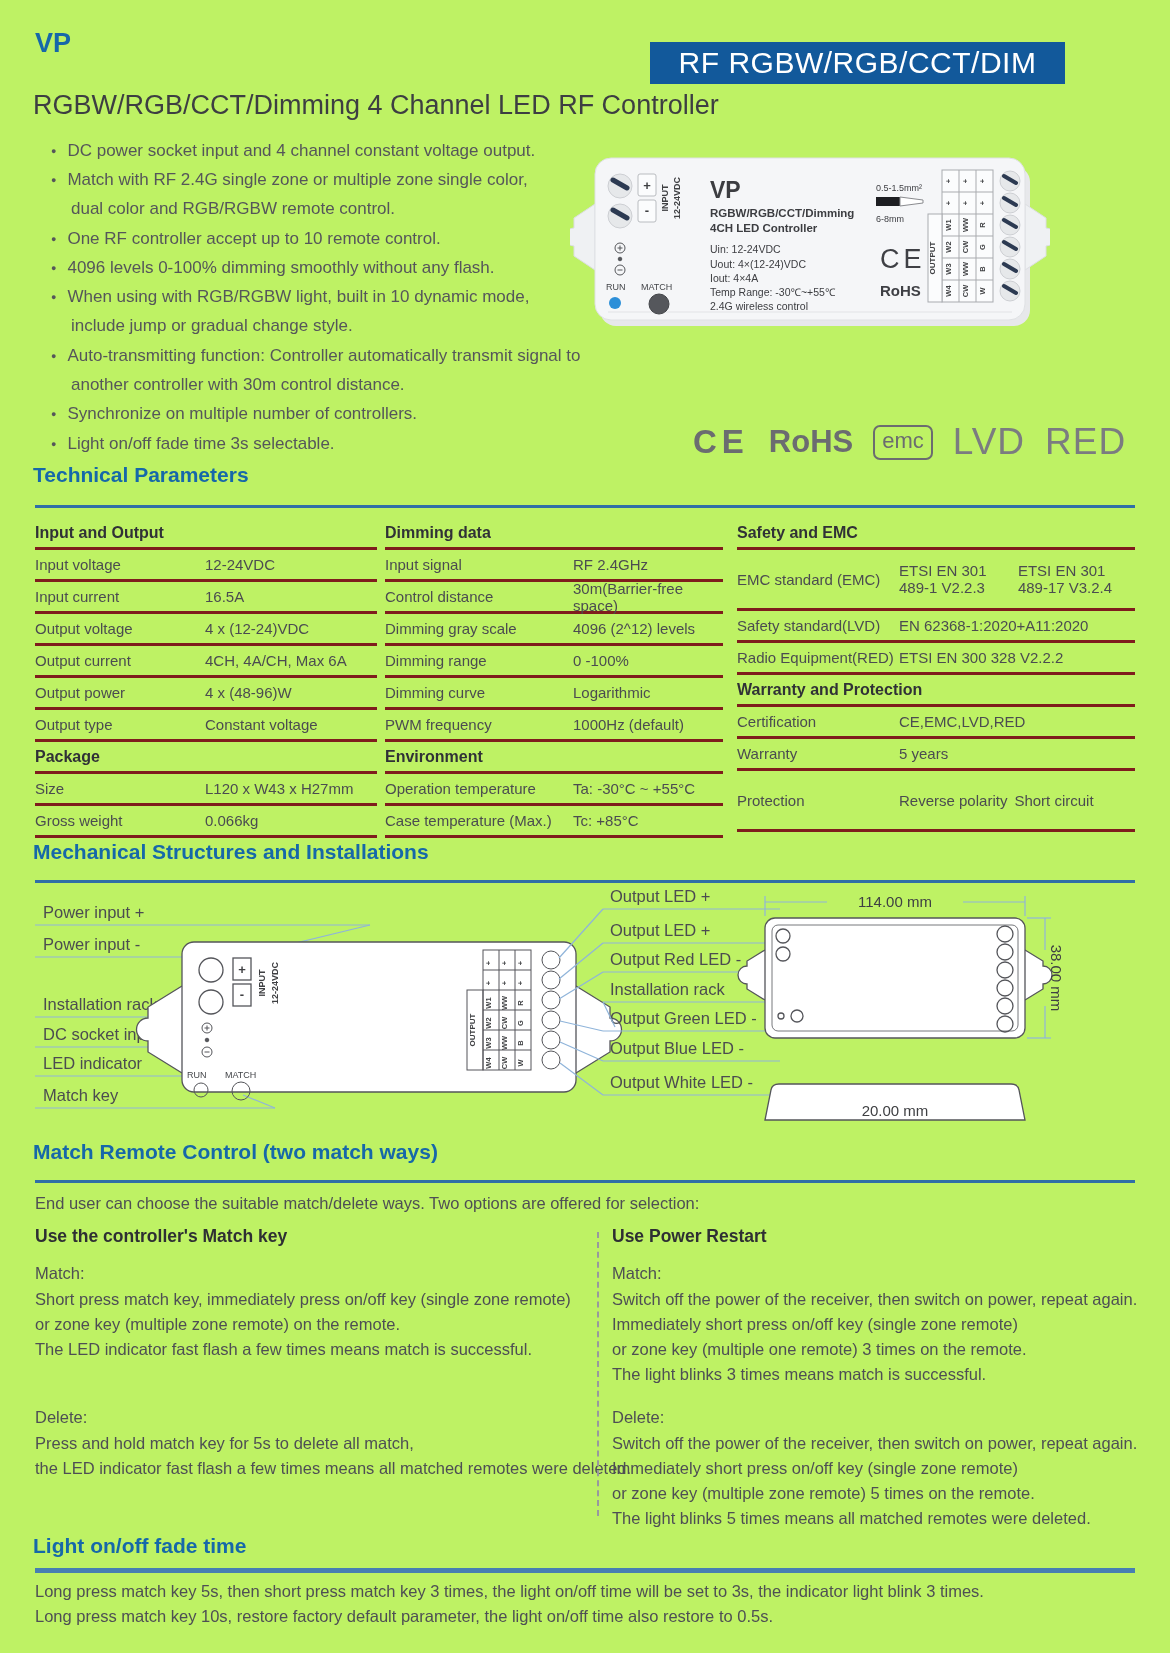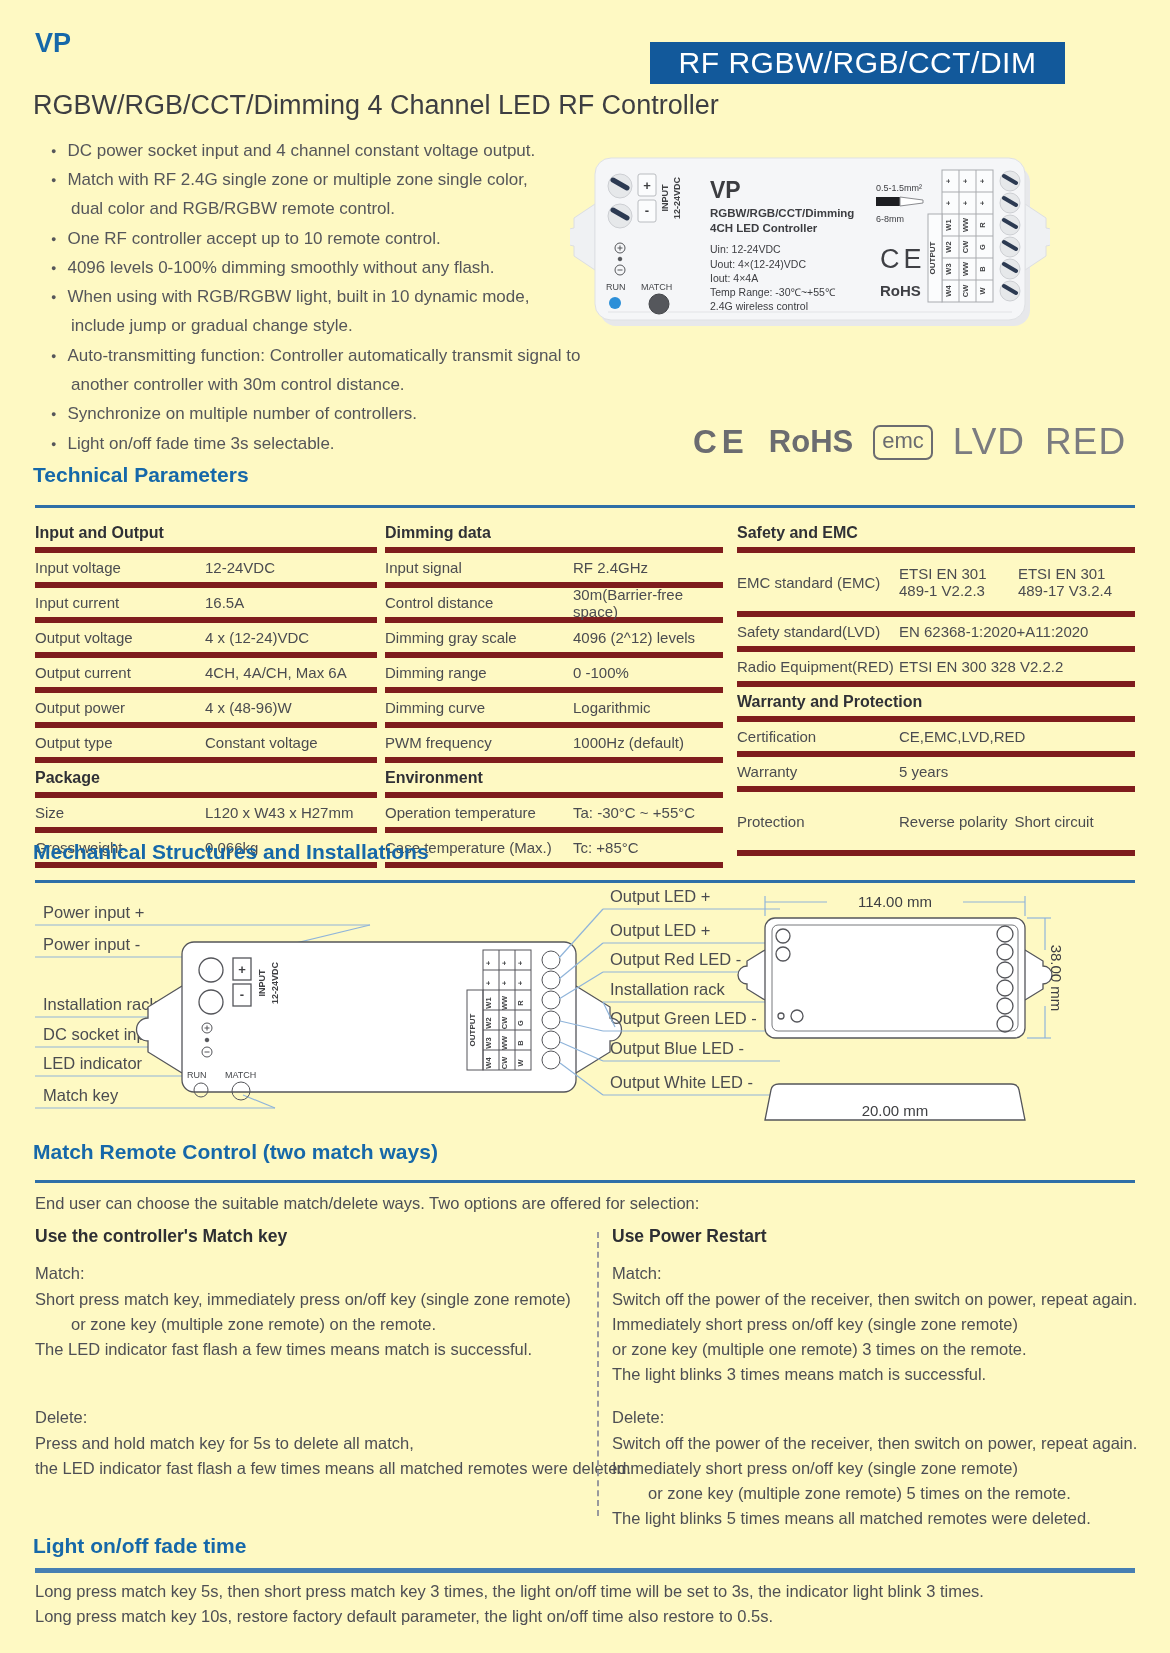--- a/index.html
+++ b/index.html
@@ -1,16 +1,16 @@
 <!DOCTYPE html>
 <html><head>
 <meta charset="utf-8">
 <style>
   html,body{margin:0;padding:0;background:#fff;}
-  #page{position:relative;width:1170px;height:1653px;background:#fef9c3;
+  #page{position:relative;width:1170px;height:1653px;background:#bef264;
         font-family:"Liberation Sans",sans-serif;overflow:hidden;color:#4b4c50;}
   .abs{position:absolute;}
 
   
   .brand{left:35px;top:28px;font-size:27px;font-weight:700;color:#1668a9;}
   .badge{left:650px;top:42px;width:415px;height:42px;background:#12599b;color:#fff;
          display:flex;align-items:center;justify-content:center;font-size:30px;letter-spacing:.5px;}
   .doc-title{left:33px;top:90px;font-size:27px;color:#3d3e42;}
 
   
@@ -29,21 +29,21 @@
   
   .sec-head{font-size:21px;font-weight:700;color:#1668a9;}
   .sec-bar{height:3px;background:#2f6fa7;width:1100px;left:35px;}
   .sec-bar.thick{height:5px;background:#477fb2;}
 
   
   .tcol{position:absolute;top:518px;}
   .tc1{left:35px;width:342px;}
   .tc2{left:385px;width:338px;}
   .tc3{left:737px;width:398px;}
-  .trow{display:flex;align-items:center;height:29px;border-bottom:6px solid #7f1d1d;
+  .trow{display:flex;align-items:center;height:29px;border-bottom:3px solid #7f1d1d;
         font-size:15px;color:#4b4c50;}
   .trow.h{font-weight:700;font-size:16px;color:#303136;}
   .trow.tall{height:58px;}
   .trow .lab{flex:none;}
   .tc1 .lab{width:170px;}
   .tc2 .lab{width:188px;}
   .tc3 .lab{width:162px;}
   .multi{display:flex;flex-direction:row;justify-content:center;gap:7px;}
 
   
@@ -469,40 +469,40 @@
   </svg>
 
   <div class="abs sec-head" style="left:33px;top:1140px;">Match Remote Control (two match ways)</div>
   <div class="abs sec-bar" style="top:1180px;"></div>
   <div class="abs intro">End user can choose the suitable match/delete ways. Two options are offered for selection:</div>
 
   <div class="mcol left">
     <div class="mline mtitle" style="top:0;">Use the controller's Match key</div>
     <div class="mline" style="top:38px;">Match:</div>
     <div class="mline" style="top:64px;">Short press match key, immediately press on/off key (single zone remote)</div>
-    <div class="mline" style="top:89px;margin-left:36px;">or zone key (multiple zone remote) on the remote.</div>
+    <div class="mline" style="top:89px;">or zone key (multiple zone remote) on the remote.</div>
     <div class="mline" style="top:114px;">The LED indicator fast flash a few times means match is successful.</div>
     <div class="mline" style="top:182px;">Delete:</div>
     <div class="mline" style="top:208px;">Press and hold match key for 5s to delete all match,</div>
     <div class="mline" style="top:233px;">the LED indicator fast flash a few times means all matched remotes were deleted.</div>
   </div>
 
   <div class="abs divider"></div>
 
   <div class="mcol right">
     <div class="mline mtitle" style="top:0;">Use Power Restart</div>
     <div class="mline" style="top:38px;">Match:</div>
     <div class="mline" style="top:64px;">Switch off the power of the receiver, then switch on power, repeat again.</div>
     <div class="mline" style="top:89px;">Immediately short press on/off key (single zone remote)</div>
     <div class="mline" style="top:114px;">or zone key (multiple one remote) 3 times on the remote.</div>
     <div class="mline" style="top:139px;">The light blinks 3 times means match is successful.</div>
     <div class="mline" style="top:182px;">Delete:</div>
     <div class="mline" style="top:208px;">Switch off the power of the receiver, then switch on power, repeat again.</div>
     <div class="mline" style="top:233px;">Immediately short press on/off key (single zone remote)</div>
-    <div class="mline" style="top:258px;margin-left:36px;">or zone key (multiple zone remote) 5 times on the remote.</div>
+    <div class="mline" style="top:258px;">or zone key (multiple zone remote) 5 times on the remote.</div>
     <div class="mline" style="top:283px;">The light blinks 5 times means all matched remotes were deleted.</div>
   </div>
 
   <div class="abs sec-head" style="left:33px;top:1534px;">Light on/off fade time</div>
   <div class="abs sec-bar thick" style="top:1568px;"></div>
   <div class="abs fade-line" style="top:1582px;">Long press match key 5s, then short press match key 3 times, the light on/off time will be set to 3s, the indicator light blink 3 times.</div>
   <div class="abs fade-line" style="top:1607px;">Long press match key 10s, restore factory default parameter, the light on/off time also restore to 0.5s.</div>
 
 </div>
 

